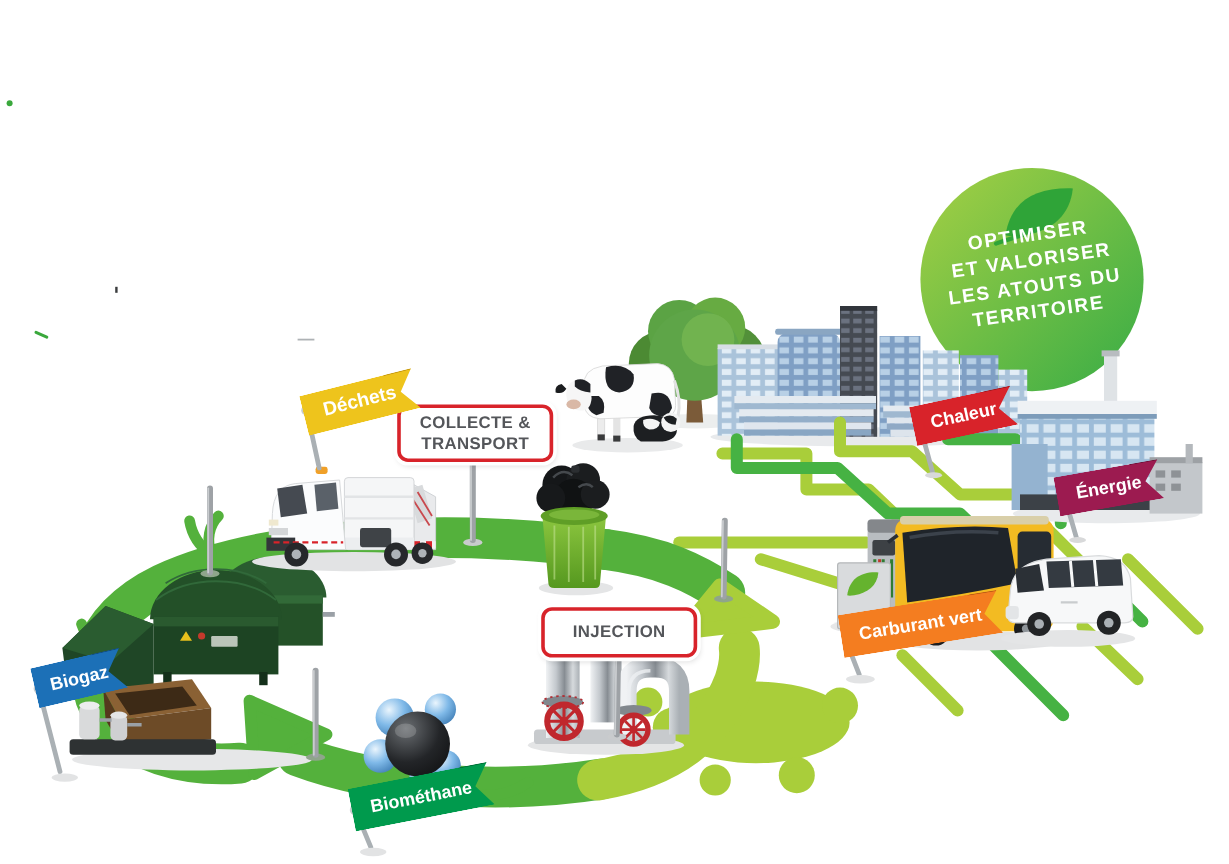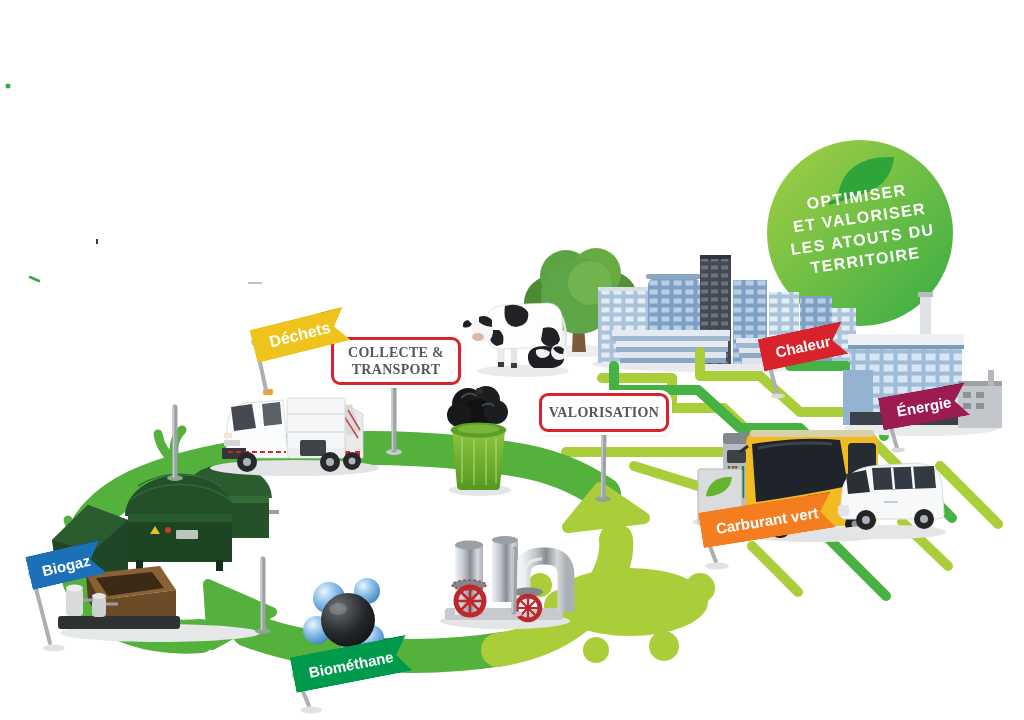--- a/index.html
+++ b/index.html
@@ -8,21 +8,21 @@
   #scene{position:absolute;left:0;top:0;z-index:1;}
   
   .bubble-text{position:absolute;left:770px;top:186px;width:182px;z-index:2;
     transform:rotate(-8deg);color:#fff;font-weight:700;font-size:16px;line-height:1.33;
     letter-spacing:1.4px;text-align:center;}
   
   .sign{position:absolute;z-index:3;background:#fff;border:3.5px solid #d8232a;border-radius:9px;
     box-shadow:0 0 0 3px #ffffff, 1px 2px 5px rgba(0,0,0,.18);
     color:#54565a;font-weight:700;font-size:14px;letter-spacing:.3px;
     display:flex;align-items:center;justify-content:center;text-align:center;
-    white-space:pre-line;line-height:1.25;font-family:Liberation Serif, serif;}
+    white-space:pre-line;line-height:1.25;}
   #sign-methanisation{left:110px;top:368px;width:125px;height:32px;}
   #sign-collecte{left:331px;top:337px;width:124px;height:42px;}
   #sign-valorisation{left:539px;top:393px;width:124px;height:33px;}
   #sign-epuration{left:202px;top:519px;width:116px;height:33px;}
   #sign-injection{left:451px;top:506px;width:124px;height:36px;}
   
   .flag{position:absolute;z-index:3;display:flex;align-items:center;justify-content:center;
     color:#fff;font-weight:700;clip-path:polygon(0 0,100% 0,calc(100% - 13px) 50%,100% 100%,0 100%);}
   .fold{position:absolute;right:-1px;top:-11px;width:26px;height:12px;
     clip-path:polygon(100% 0,100% 100%,0 100%);}
@@ -424,21 +424,21 @@
 
 <div class="bubble-text">
   <div>OPTIMISER</div>
   <div>ET VALORISER</div>
   <div>LES ATOUTS DU</div>
   <div>TERRITOIRE</div>
 </div>
 
 <div class="sign" id="sign-collecte">COLLECTE &amp;
 TRANSPORT</div>
-<div class="sign" id="sign-valorisation">VALORISATION</div>
+<div class="sign" id="sign-injection">INJECTION</div>
 
 <div class="flag" id="flag-dechets">
   <span>Déchets</span>
   <span class="fold"></span>
 </div>
 <div class="flag" id="flag-chaleur">
   <span>Chaleur</span>
   <span class="fold"></span>
 </div>
 <div class="flag" id="flag-energie">

